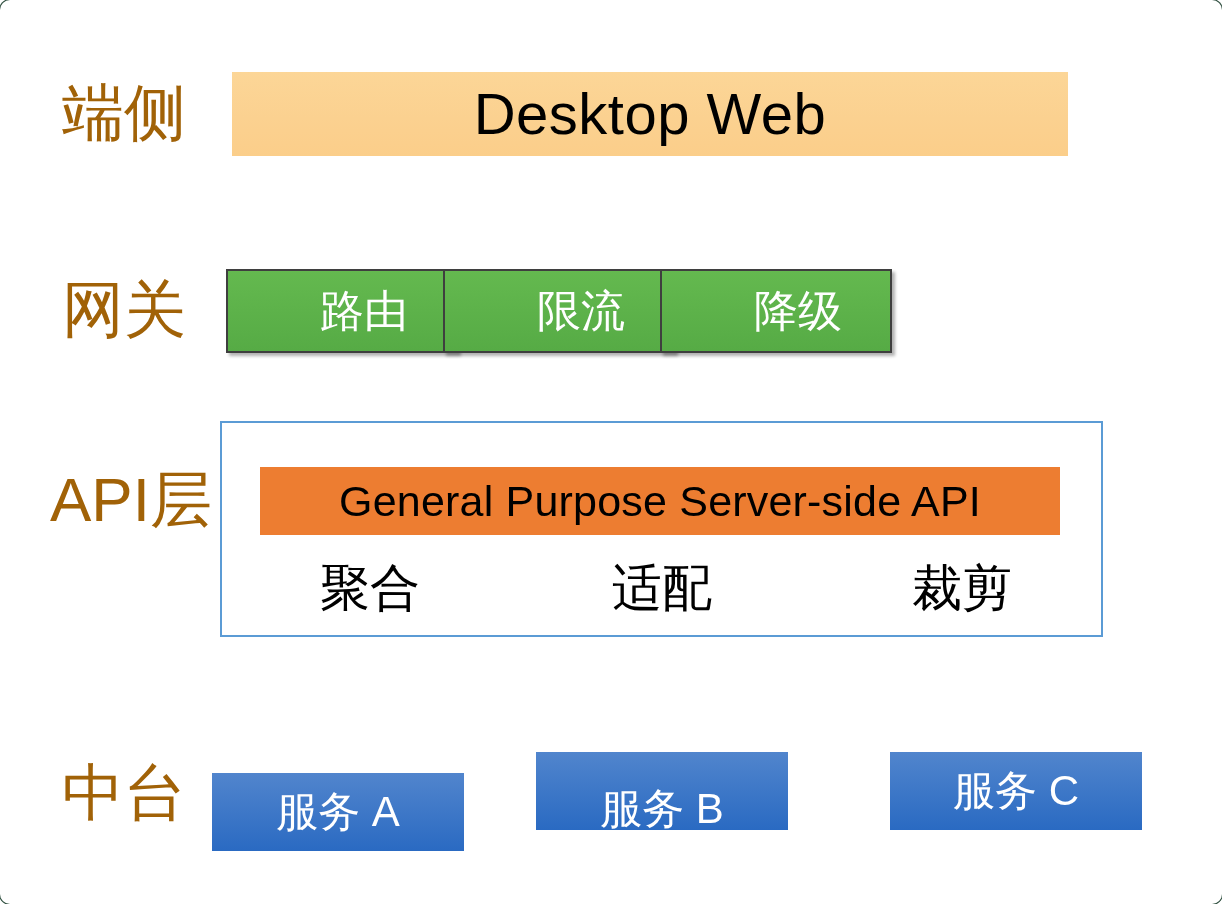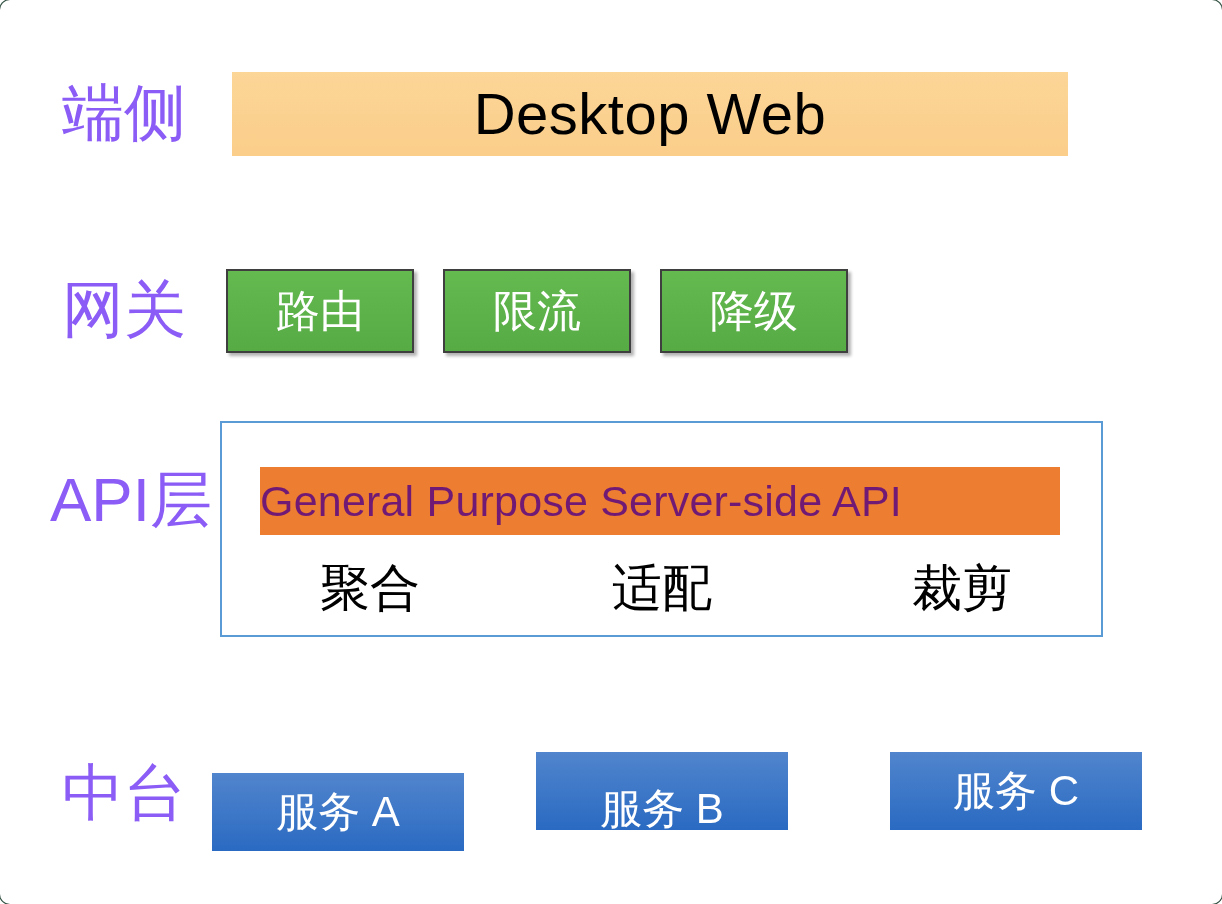--- a/index.html
+++ b/index.html
@@ -19,21 +19,21 @@
     background: #ffffff;
     border-radius: 10px;
     box-shadow: 0 0 0 1px #2f4f3f;
     overflow: hidden;
   }
 
   
   .row-label {
     position: absolute;
     font-family: "Liberation Sans", "DejaVu Sans", sans-serif;
-    color: #8b5cf6;
+    color: #a16207;
     font-weight: 400;
     white-space: nowrap;
     line-height: 1;
   }
 
   
   .client-banner {
     position: absolute;
     display: flex;
     align-items: center;
@@ -50,35 +50,37 @@
     position: absolute;
     display: flex;
     align-items: center;
     justify-content: center;
     background: linear-gradient(to bottom, #64b94f 0%, #56ab45 100%);
     border: 2px solid #3f3f3f;
     box-shadow: 3px 3px 3px rgba(0,0,0,0.30);
     color: #ffffff;
     font-size: 44px;
     line-height: 1;
+    padding-left: 44px;
   }
 
   
   .api-panel {
     position: absolute;
     background: #ffffff;
     border: 2px solid #5b9bd5;
     box-sizing: border-box;
   }
   .api-bar {
     position: absolute;
     display: flex;
     align-items: center;
+    justify-content: center;
     background: #ed7d31;
-    color: #701a75;
+    color: #000000;
     font-size: 43px;
     letter-spacing: 0.2px;
     line-height: 1;
     white-space: nowrap;
   }
   .api-func {
     position: absolute;
     color: #000000;
     font-size: 50px;
     line-height: 1;

